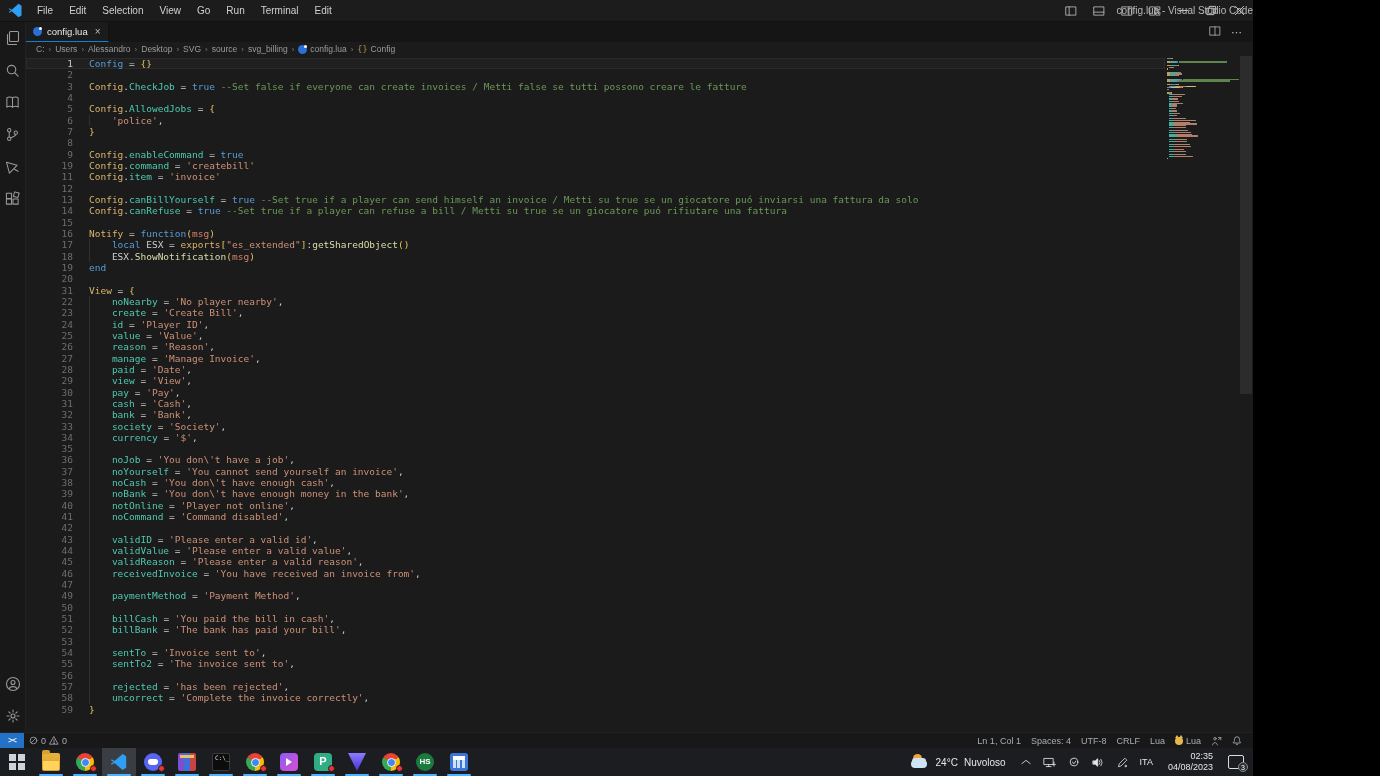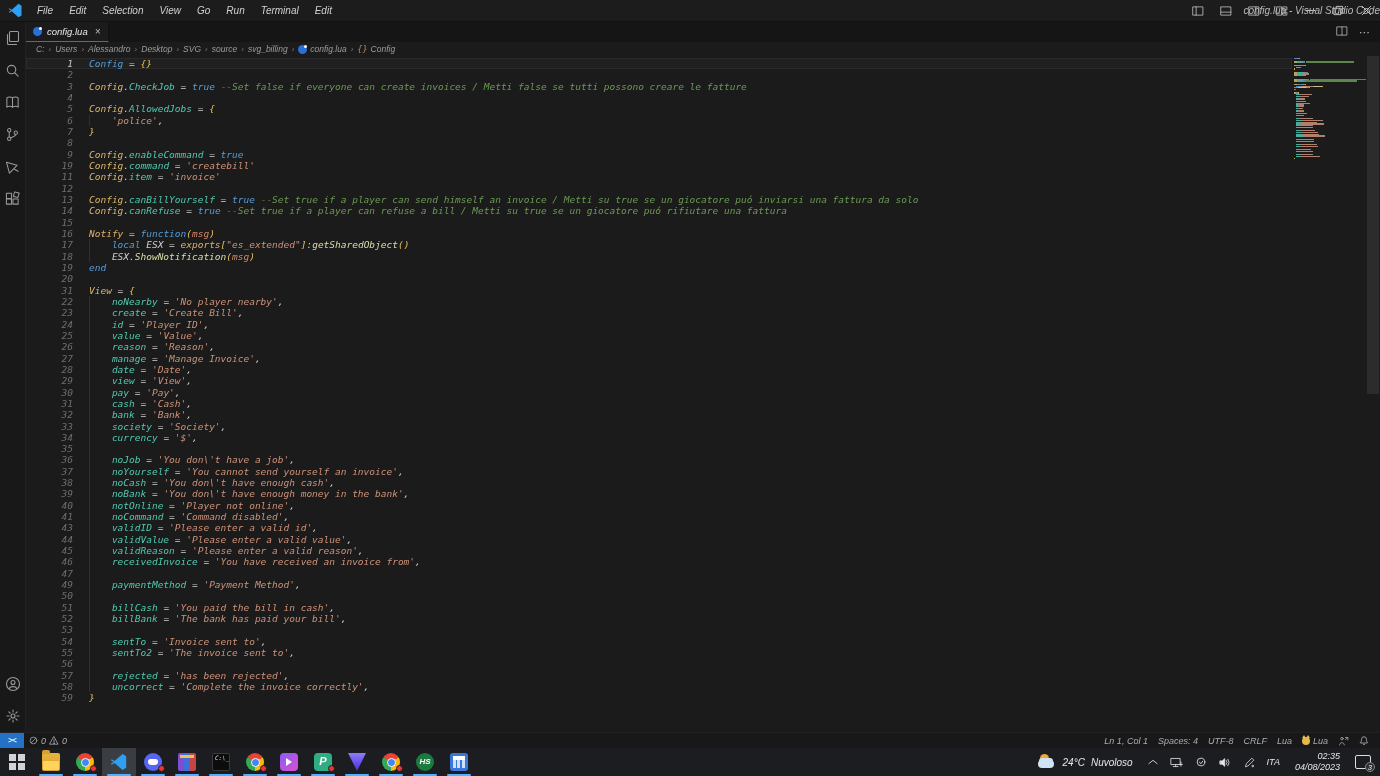--- a/index.html
+++ b/index.html
@@ -1,18 +1,18 @@
 <!DOCTYPE html>
 <html><head>
 <meta charset="utf-8">
 <style>
   *{margin:0;padding:0;box-sizing:border-box;}
   html,body{width:1380px;height:776px;overflow:hidden;background:#000;}
   body{font-family:"Liberation Sans",sans-serif;-webkit-font-smoothing:antialiased;}
-  #window{position:relative;width:1380px;height:776px;background:#0f172a;font-style:italic;}
+  #window{position:relative;width:1253px;height:776px;background:#0f172a;}
 
   
   .titlebar{position:absolute;top:0;left:0;right:0;height:22px;background:#1c1c1c;display:flex;align-items:center;color:#cccccc;font-size:10px;border-bottom:1px solid #111;}
   .vscode-logo{width:15px;height:15px;margin:0 6px 0 8px;flex:0 0 auto;}
   .menu-item{padding:0 8px;line-height:22px;color:#d0d0d0;cursor:default;}
   .title-center{position:absolute;left:0;right:0;text-align:right;color:#b9b9b9;font-size:10px;pointer-events:none;}
   .tb-right{margin-left:auto;display:flex;align-items:center;height:100%;}
   .wc{width:28px;height:22px;display:flex;align-items:center;justify-content:center;color:#cfcfcf;}
   .wc svg{display:block;}
 
@@ -303,34 +303,35 @@
         <div class="line"><span class="num">18</span><span class="codewrap"><span class="guide"></span><span class="tk-w">    ESX.</span><span class="tk-f">ShowNotification</span><span class="tk-y">(</span><span class="tk-p">msg</span><span class="tk-y">)</span></span></div>
         <div class="line"><span class="num">19</span><span class="codewrap"><span class="tk-b">end</span></span></div>
         <div class="line"><span class="num">20</span><span class="codewrap"></span></div>
         <div class="line"><span class="num">31</span><span class="codewrap"><span class="tk-g">View</span><span class="tk-w"> = </span><span class="tk-y">{</span></span></div>
         <div class="line"><span class="num">22</span><span class="codewrap"><span class="guide"></span><span class="tk-w">    </span><span class="tk-t">noNearby</span><span class="tk-w"> = </span><span class="tk-s">'No player nearby'</span><span class="tk-w">,</span></span></div>
         <div class="line"><span class="num">23</span><span class="codewrap"><span class="guide"></span><span class="tk-w">    </span><span class="tk-t">create</span><span class="tk-w"> = </span><span class="tk-s">'Create Bill'</span><span class="tk-w">,</span></span></div>
         <div class="line"><span class="num">24</span><span class="codewrap"><span class="guide"></span><span class="tk-w">    </span><span class="tk-t">id</span><span class="tk-w"> = </span><span class="tk-s">'Player ID'</span><span class="tk-w">,</span></span></div>
         <div class="line"><span class="num">25</span><span class="codewrap"><span class="guide"></span><span class="tk-w">    </span><span class="tk-t">value</span><span class="tk-w"> = </span><span class="tk-s">'Value'</span><span class="tk-w">,</span></span></div>
         <div class="line"><span class="num">26</span><span class="codewrap"><span class="guide"></span><span class="tk-w">    </span><span class="tk-t">reason</span><span class="tk-w"> = </span><span class="tk-s">'Reason'</span><span class="tk-w">,</span></span></div>
         <div class="line"><span class="num">27</span><span class="codewrap"><span class="guide"></span><span class="tk-w">    </span><span class="tk-t">manage</span><span class="tk-w"> = </span><span class="tk-s">'Manage Invoice'</span><span class="tk-w">,</span></span></div>
-        <div class="line"><span class="num">28</span><span class="codewrap"><span class="guide"></span><span class="tk-w">    </span><span class="tk-t">date</span><span class="tk-w"> = </span><span class="tk-s">'Date'</span><span class="tk-w">,</span></span></div>
+        <div class="line"><span class="num">28</span><span class="codewrap"><span class="guide"></span><span class="tk-w">    </span><span class="tk-t">paid</span><span class="tk-w"> = </span><span class="tk-s">'Date'</span><span class="tk-w">,</span></span></div>
         <div class="line"><span class="num">29</span><span class="codewrap"><span class="guide"></span><span class="tk-w">    </span><span class="tk-t">view</span><span class="tk-w"> = </span><span class="tk-s">'View'</span><span class="tk-w">,</span></span></div>
         <div class="line"><span class="num">30</span><span class="codewrap"><span class="guide"></span><span class="tk-w">    </span><span class="tk-t">pay</span><span class="tk-w"> = </span><span class="tk-s">'Pay'</span><span class="tk-w">,</span></span></div>
         <div class="line"><span class="num">31</span><span class="codewrap"><span class="guide"></span><span class="tk-w">    </span><span class="tk-t">cash</span><span class="tk-w"> = </span><span class="tk-s">'Cash'</span><span class="tk-w">,</span></span></div>
         <div class="line"><span class="num">32</span><span class="codewrap"><span class="guide"></span><span class="tk-w">    </span><span class="tk-t">bank</span><span class="tk-w"> = </span><span class="tk-s">'Bank'</span><span class="tk-w">,</span></span></div>
         <div class="line"><span class="num">33</span><span class="codewrap"><span class="guide"></span><span class="tk-w">    </span><span class="tk-t">society</span><span class="tk-w"> = </span><span class="tk-s">'Society'</span><span class="tk-w">,</span></span></div>
         <div class="line"><span class="num">34</span><span class="codewrap"><span class="guide"></span><span class="tk-w">    </span><span class="tk-t">currency</span><span class="tk-w"> = </span><span class="tk-s">'$'</span><span class="tk-w">,</span></span></div>
         <div class="line"><span class="num">35</span><span class="codewrap"><span class="guide"></span></span></div>
         <div class="line"><span class="num">36</span><span class="codewrap"><span class="guide"></span><span class="tk-w">    </span><span class="tk-t">noJob</span><span class="tk-w"> = </span><span class="tk-s">'You don\'t have a job'</span><span class="tk-w">,</span></span></div>
         <div class="line"><span class="num">37</span><span class="codewrap"><span class="guide"></span><span class="tk-w">    </span><span class="tk-t">noYourself</span><span class="tk-w"> = </span><span class="tk-s">'You cannot send yourself an invoice'</span><span class="tk-w">,</span></span></div>
         <div class="line"><span class="num">38</span><span class="codewrap"><span class="guide"></span><span class="tk-w">    </span><span class="tk-t">noCash</span><span class="tk-w"> = </span><span class="tk-s">'You don\'t have enough cash'</span><span class="tk-w">,</span></span></div>
         <div class="line"><span class="num">39</span><span class="codewrap"><span class="guide"></span><span class="tk-w">    </span><span class="tk-t">noBank</span><span class="tk-w"> = </span><span class="tk-s">'You don\'t have enough money in the bank'</span><span class="tk-w">,</span></span></div>
         <div class="line"><span class="num">40</span><span class="codewrap"><span class="guide"></span><span class="tk-w">    </span><span class="tk-t">notOnline</span><span class="tk-w"> = </span><span class="tk-s">'Player not online'</span><span class="tk-w">,</span></span></div>
         <div class="line"><span class="num">41</span><span class="codewrap"><span class="guide"></span><span class="tk-w">    </span><span class="tk-t">noCommand</span><span class="tk-w"> = </span><span class="tk-s">'Command disabled'</span><span class="tk-w">,</span></span></div>
+        <div class="line"><span class="num">42</span><span class="codewrap"><span class="guide"></span></span></div>
         <div class="line"><span class="num">43</span><span class="codewrap"><span class="guide"></span><span class="tk-w">    </span><span class="tk-t">validID</span><span class="tk-w"> = </span><span class="tk-s">'Please enter a valid id'</span><span class="tk-w">,</span></span></div>
         <div class="line"><span class="num">44</span><span class="codewrap"><span class="guide"></span><span class="tk-w">    </span><span class="tk-t">validValue</span><span class="tk-w"> = </span><span class="tk-s">'Please enter a valid value'</span><span class="tk-w">,</span></span></div>
         <div class="line"><span class="num">45</span><span class="codewrap"><span class="guide"></span><span class="tk-w">    </span><span class="tk-t">validReason</span><span class="tk-w"> = </span><span class="tk-s">'Please enter a valid reason'</span><span class="tk-w">,</span></span></div>
         <div class="line"><span class="num">46</span><span class="codewrap"><span class="guide"></span><span class="tk-w">    </span><span class="tk-t">receivedInvoice</span><span class="tk-w"> = </span><span class="tk-s">'You have received an invoice from'</span><span class="tk-w">,</span></span></div>
         <div class="line"><span class="num">47</span><span class="codewrap"><span class="guide"></span></span></div>
         <div class="line"><span class="num">49</span><span class="codewrap"><span class="guide"></span><span class="tk-w">    </span><span class="tk-t">paymentMethod</span><span class="tk-w"> = </span><span class="tk-s">'Payment Method'</span><span class="tk-w">,</span></span></div>
         <div class="line"><span class="num">50</span><span class="codewrap"><span class="guide"></span></span></div>
         <div class="line"><span class="num">51</span><span class="codewrap"><span class="guide"></span><span class="tk-w">    </span><span class="tk-t">billCash</span><span class="tk-w"> = </span><span class="tk-s">'You paid the bill in cash'</span><span class="tk-w">,</span></span></div>
         <div class="line"><span class="num">52</span><span class="codewrap"><span class="guide"></span><span class="tk-w">    </span><span class="tk-t">billBank</span><span class="tk-w"> = </span><span class="tk-s">'The bank has paid your bill'</span><span class="tk-w">,</span></span></div>
         <div class="line"><span class="num">53</span><span class="codewrap"><span class="guide"></span></span></div>

